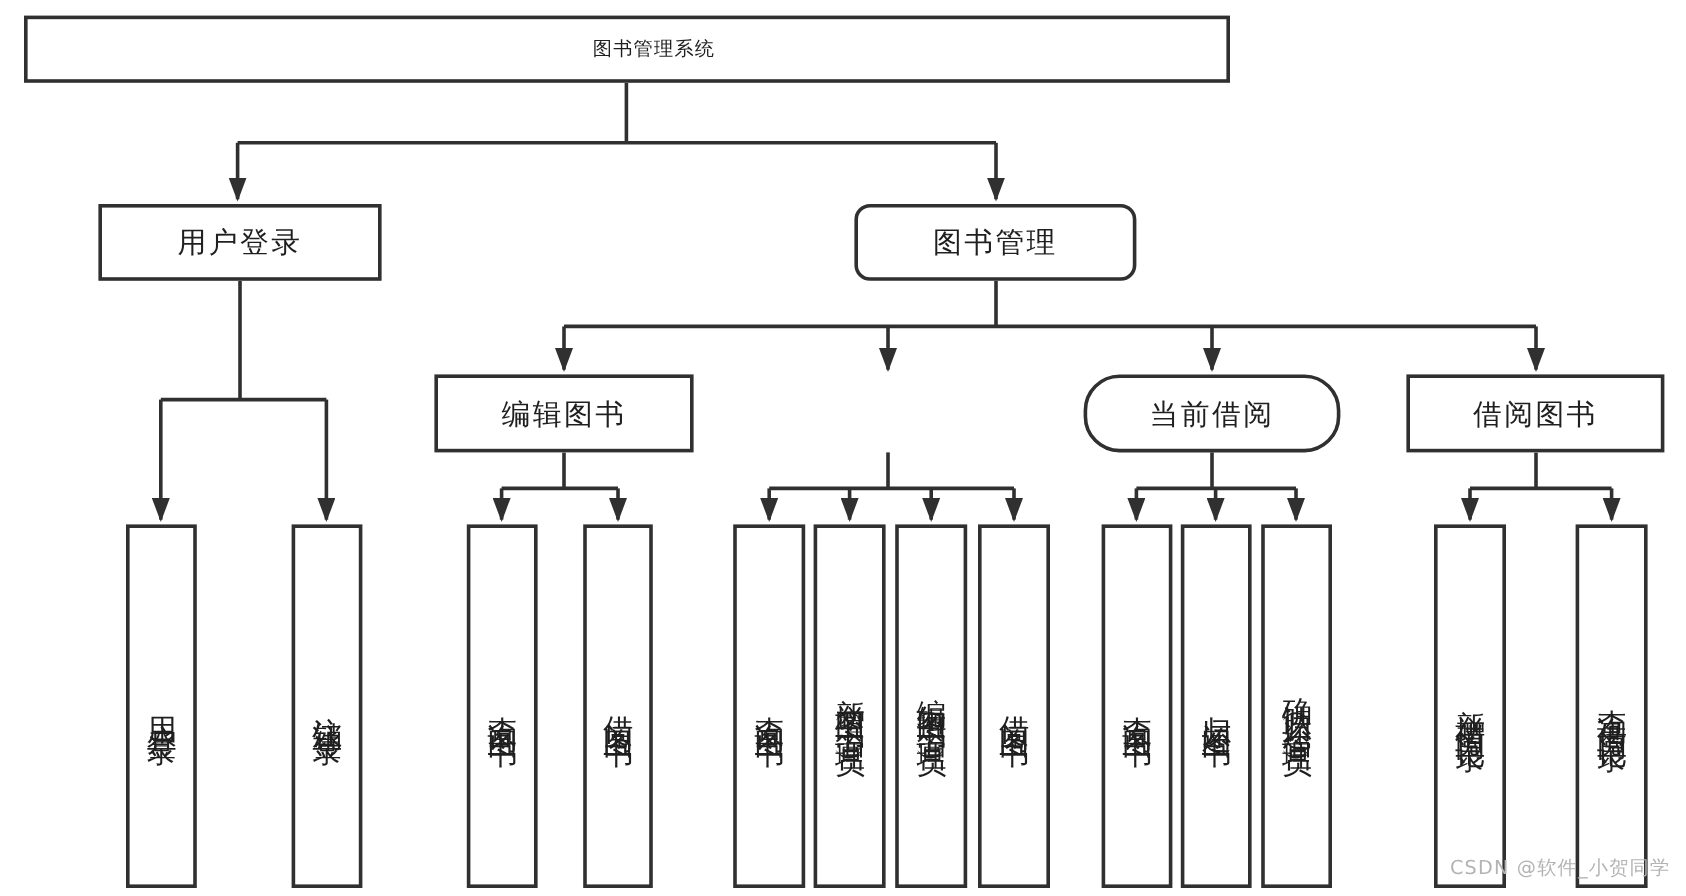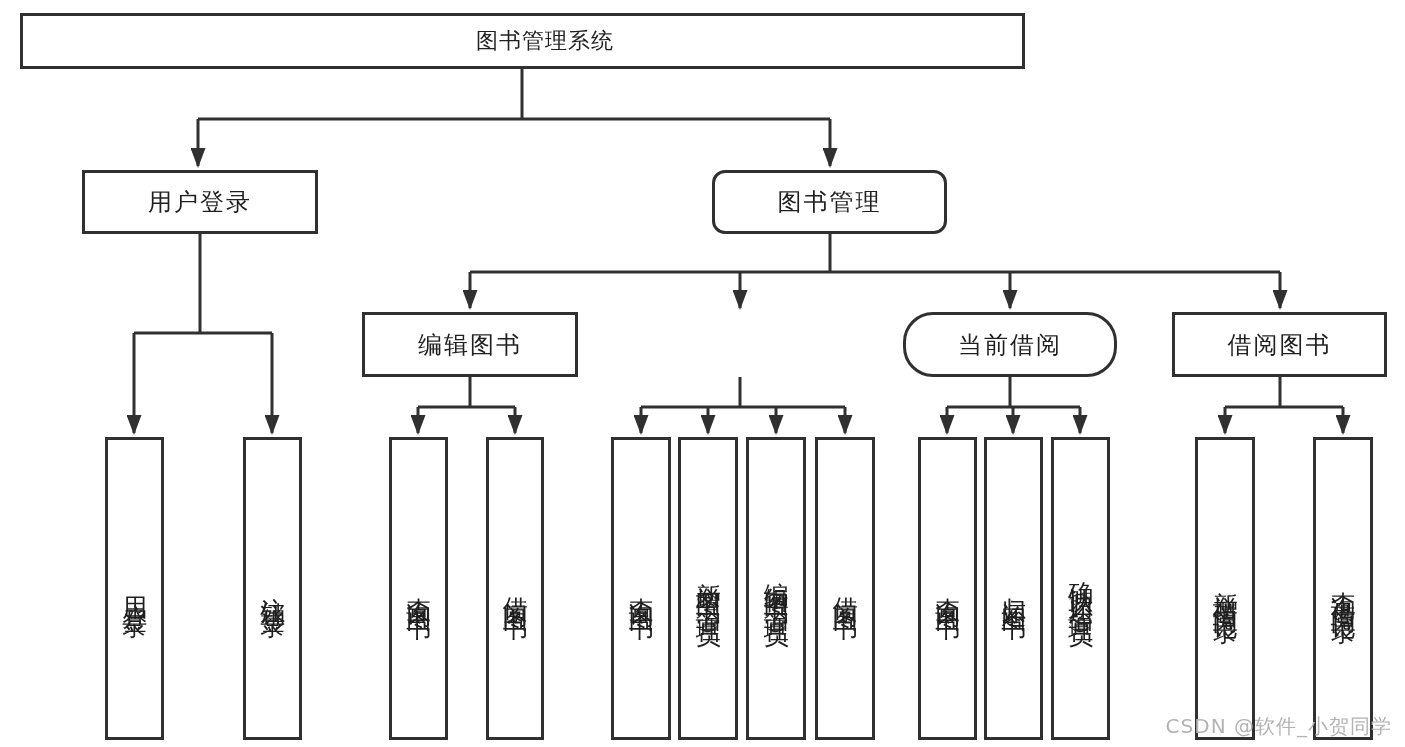--- a/index.html
+++ b/index.html
@@ -20,32 +20,32 @@
     border:3px solid #303030;
     background:#ffffff;
     display:flex;align-items:center;justify-content:center;
     color:#1f1f1f;
   }
   .htext{
     font-size:24px;
     letter-spacing:2px;
     white-space:nowrap;
   }
-  .root-label{font-size:22px;letter-spacing:1px;margin-left:45px;}
+  .root-label{font-size:16px;letter-spacing:1px;margin-left:45px;}
   .vtext{
     writing-mode:vertical-rl;
     font-size:25px;
     letter-spacing:6px;
     line-height:1.1;
     white-space:nowrap;
   }
   .watermark{
     position:absolute;
     right:13px;top:713px;
-    font-size:20px;
+    font-size:16px;
     color:#b3b3b3;
     letter-spacing:1px;
     z-index:5;
     white-space:nowrap;
   }
 </style>
 </head>
 <body>
 
 <div class="canvas">

